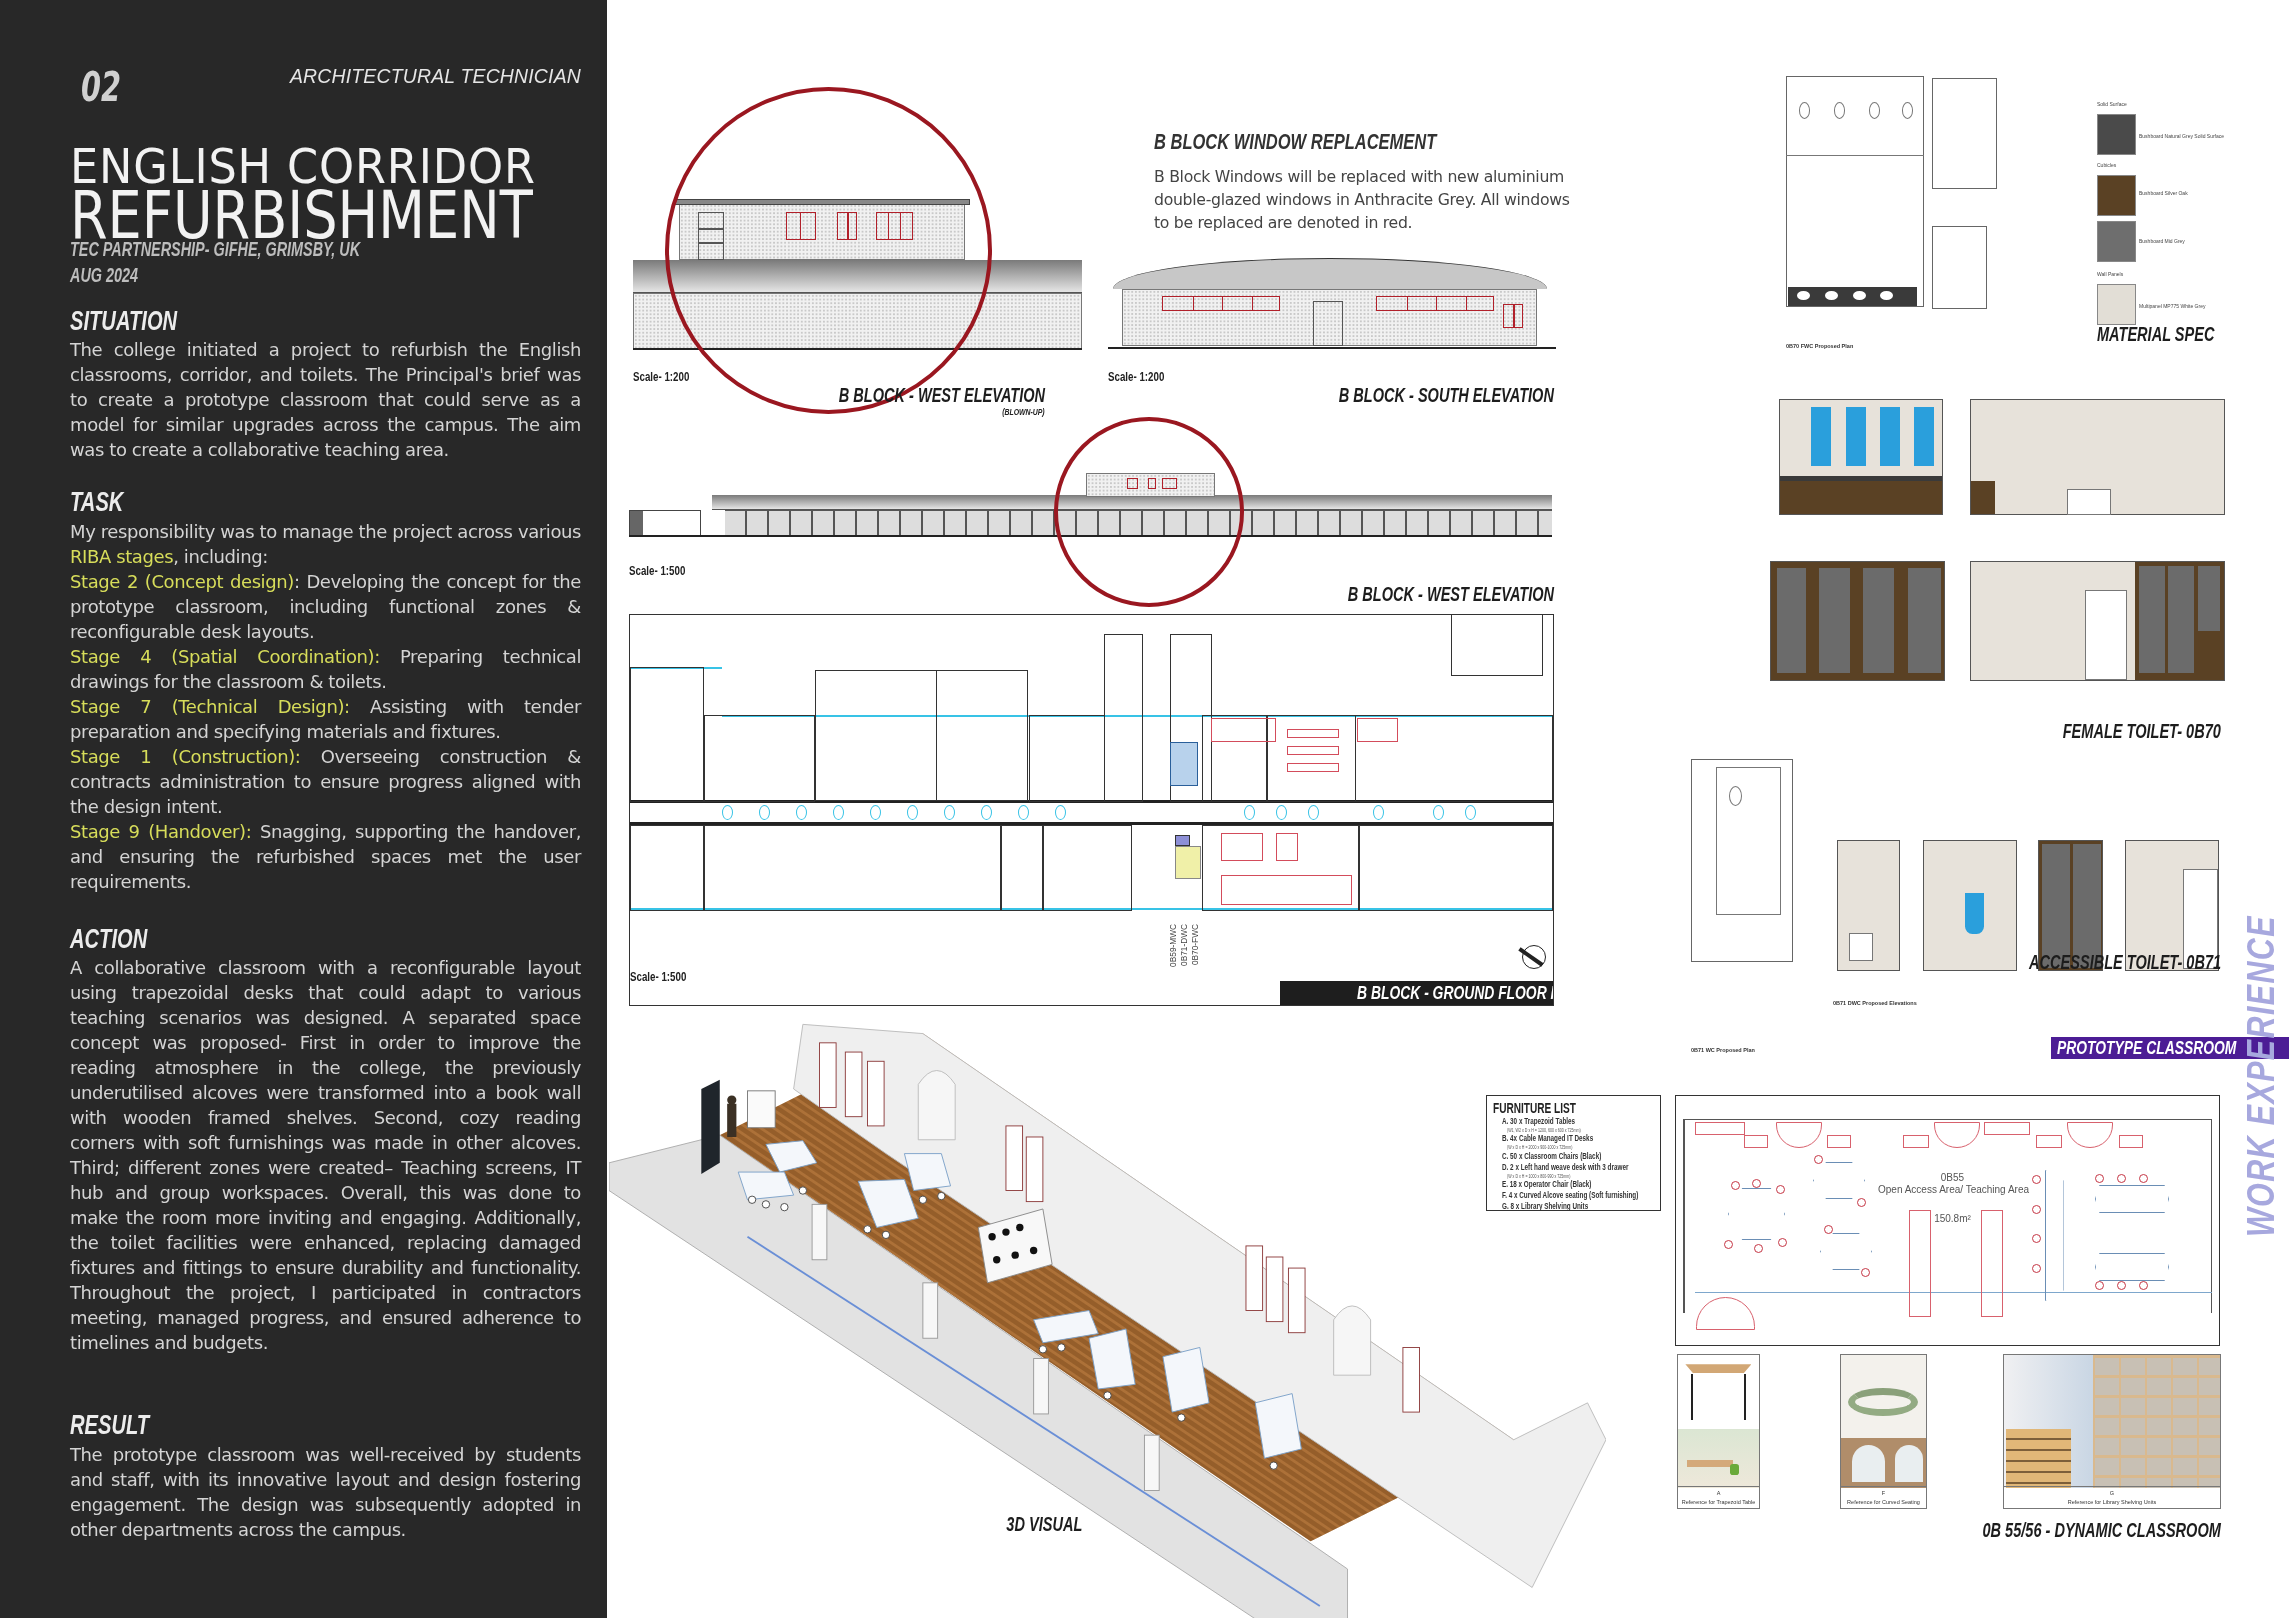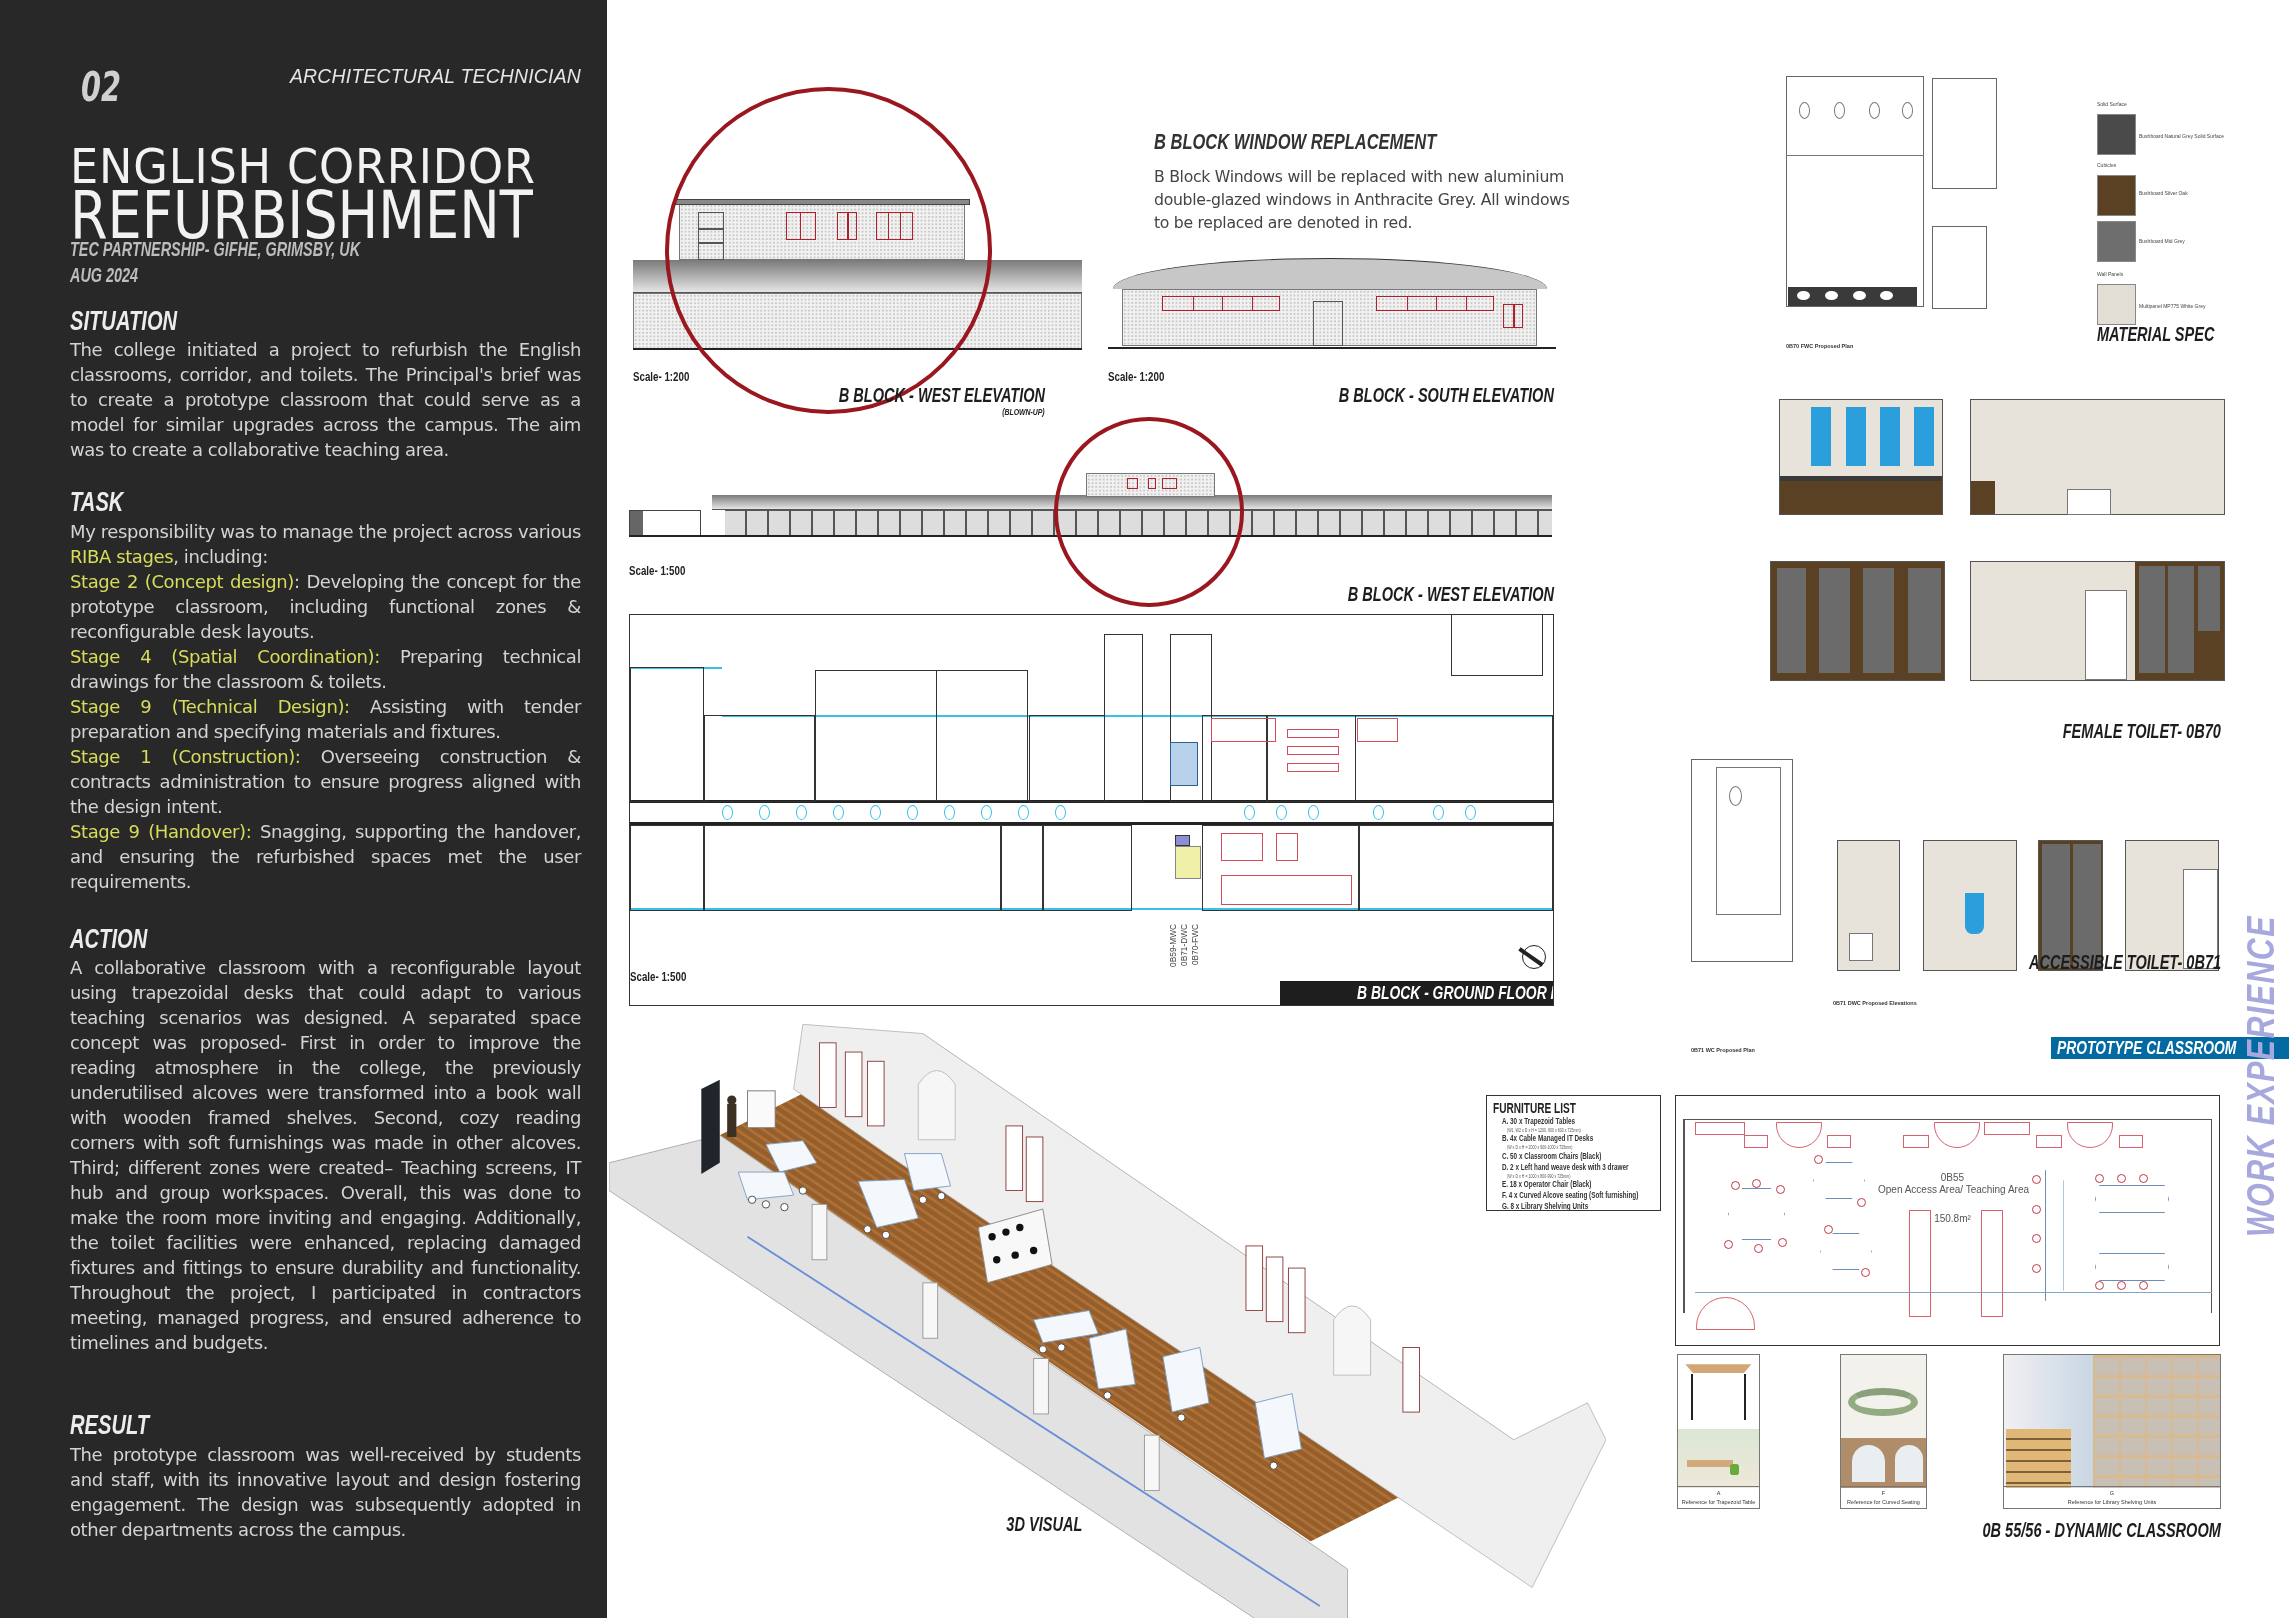--- a/index.html
+++ b/index.html
@@ -46,21 +46,21 @@
 
   
   .swatch { position: absolute; width: 39px; height: 41px; border: 0.9px solid #888; }
   .swl { position: absolute; font-size: 5px; color: #444; white-space: nowrap; }
   .toiletplan { position: absolute; border: 0.9px solid #666; background: #fff; }
   .el-panel { position: absolute; border: 1.4px solid #555; background: #e7e2da; }
   .cubicle { position: absolute; background: #6b6b6b; border: 2.8px solid #5a4124; }
   .blue-sign { position: absolute; background: #2a9fdc; }
   .darkband { position: absolute; background: #5a4124; }
 
-  .proto-bar { position: absolute; left: 2051px; top: 1037px; width: 239px; height: 22px; background: #0369a1; color: #fff; font-weight: bold; font-style: italic; font-size: 18.5px; line-height: 22px; padding-left: 5.5px; }
+  .proto-bar { position: absolute; left: 2051px; top: 1037px; width: 239px; height: 22px; background: #4c1d95; color: #fff; font-weight: bold; font-style: italic; font-size: 18.5px; line-height: 22px; padding-left: 5.5px; }
   .proto-bar span { display: inline-block; transform: scaleX(0.75); transform-origin: left; white-space: nowrap; }
 
   .furn { position: absolute; left: 1486px; top: 1095px; width: 175px; height: 116px; border: 1.4px solid #333; background: #fff; padding: 3.7px 5.5px; }
   .furn h4 { font-size: 14px; font-weight: bold; color: #222; transform: scaleX(0.72); transform-origin: left; white-space: nowrap; }
   .furn .fi { font-size: 8.8px; font-weight: bold; color: #333; margin-left: 9.2px; white-space: nowrap; transform: scaleX(0.72); transform-origin: left; line-height: 11px; }
   .furn .fd { font-size: 5px; color: #555; margin-left: 14.8px; white-space: nowrap; transform: scaleX(0.72); transform-origin: left; line-height: 6.5px; }
 
   .cplan { position: absolute; left: 1675px; top: 1095px; width: 545px; height: 251px; border: 1.4px solid #333; background: #fff; overflow: hidden; }
   .cplan .wl { position: absolute; background: #555; }
   .cplan .tb { position: absolute; border: 0.9px solid #6a8eb5; }
@@ -89,21 +89,21 @@
   <div class="date">AUG 2024</div>
 
   <div class="sec-h" style="top:305px">SITUATION</div>
   <p class="sec-p" style="top:337px">The college initiated a project to refurbish the English classrooms, corridor, and toilets. The Principal's brief was to create a prototype classroom that could serve as a model for similar upgrades across the campus. The aim was to create a collaborative teaching area.</p>
 
   <div class="sec-h" style="top:486px">TASK</div>
   <div class="sec-p" style="top:519px">
     <span>My responsibility was to manage the project across various </span><span class="hl">RIBA stages</span><span>, including:</span><br>
     <span class="hl">Stage 2 (Concept design)</span><span>:</span><span> Developing the concept for the prototype classroom, including functional zones &amp; reconfigurable desk layouts.</span><br>
     <span class="hl">Stage 4 (Spatial Coordination):</span><span> Preparing technical drawings for the classroom &amp; toilets.</span><br>
-    <span class="hl">Stage 9 (Technical Design):</span><span> Assisting with tender preparation and specifying materials and fixtures.</span><br>
+    <span class="hl">Stage 7 (Technical Design):</span><span> Assisting with tender preparation and specifying materials and fixtures.</span><br>
     <span class="hl">Stage 1 (Construction):</span><span> Overseeing construction &amp; contracts administration to ensure progress aligned with the design intent.</span><br>
     <span class="hl">Stage 9 (Handover):</span><span> Snagging, supporting the handover, and ensuring the refurbished spaces met the user requirements.</span>
   </div>
 
   <div class="sec-h" style="top:923px">ACTION</div>
   <p class="sec-p" style="top:955px">A collaborative classroom with a reconfigurable layout using trapezoidal desks that could adapt to various teaching scenarios was designed. A separated space concept was proposed- First in order to improve the reading atmosphere in the college, the previously underutilised alcoves were transformed into a book wall with wooden framed shelves. Second, cozy reading corners with soft furnishings was made in other alcoves. Third; different zones were created– Teaching screens, IT hub and group workspaces. Overall, this was done to make the room more inviting and engaging. Additionally, the toilet facilities were enhanced, replacing damaged fixtures and fittings to ensure durability and functionality. Throughout the project, I participated in contractors meeting, managed progress, and ensured adherence to timelines and budgets.</p>
 
   <div class="sec-h" style="top:1409px">RESULT</div>
   <p class="sec-p" style="top:1442px">The prototype classroom was well-received by students and staff, with its innovative layout and design fostering engagement. The design was subsequently adopted in other departments across the campus.</p>
 </section>

